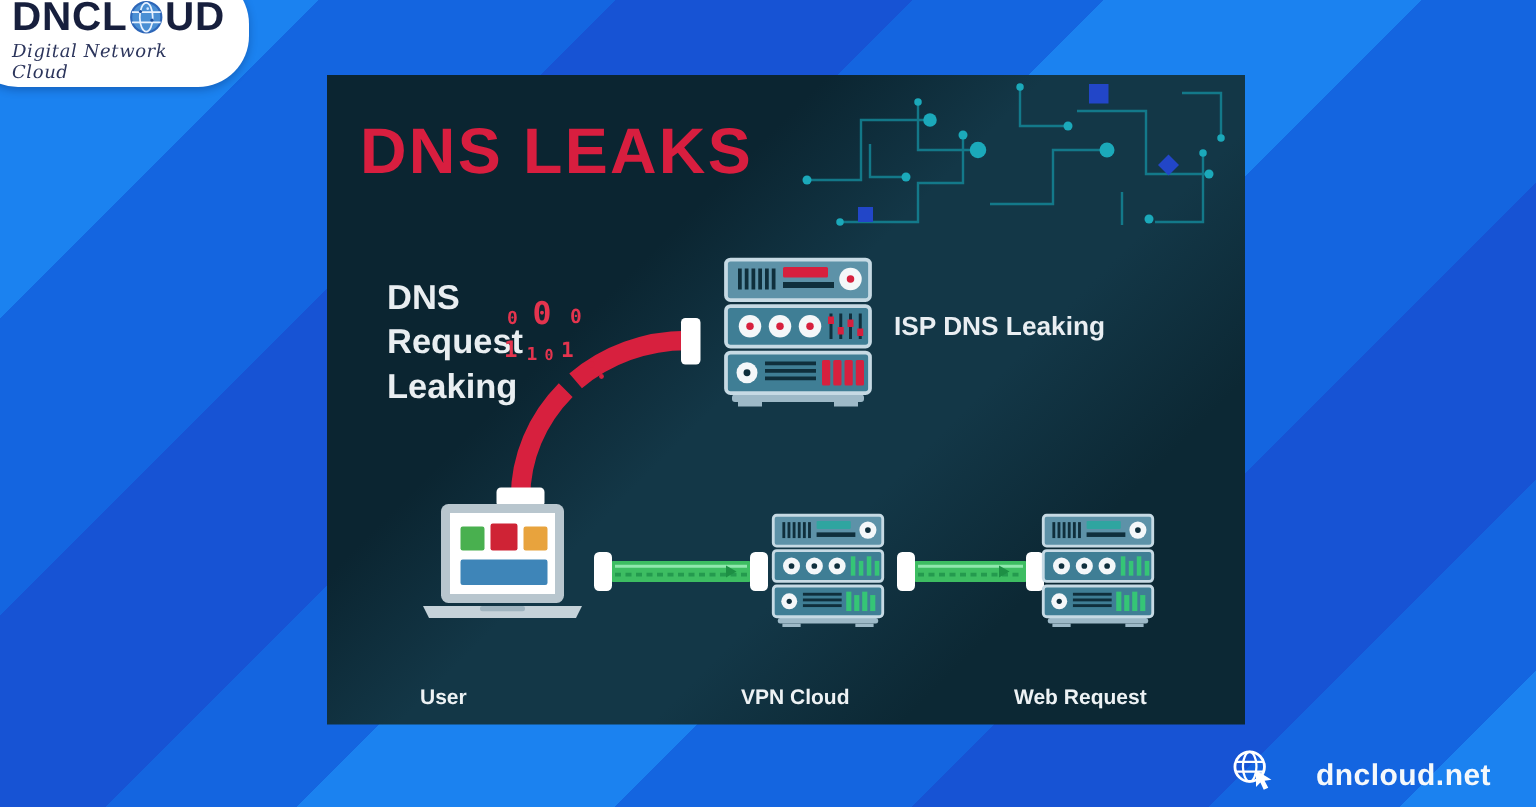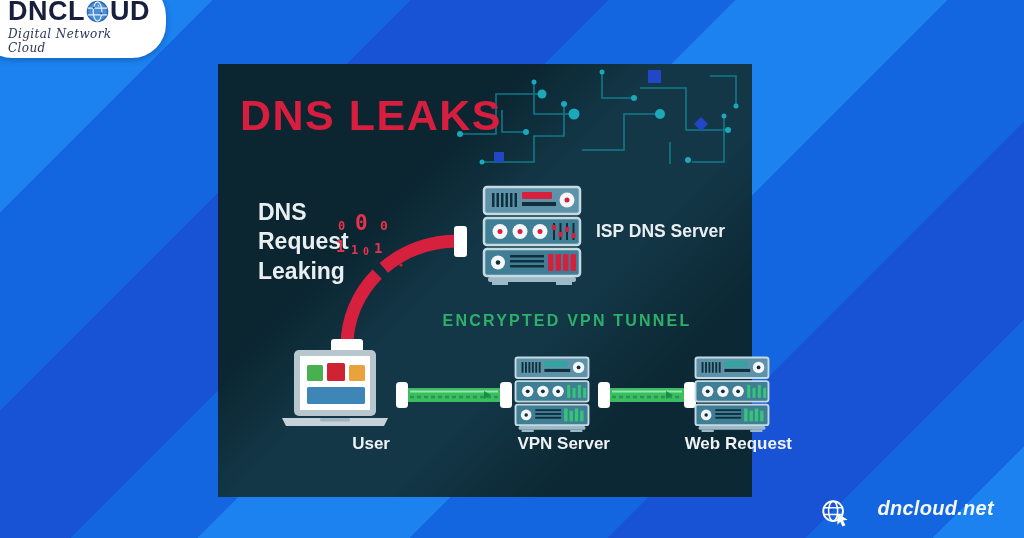--- a/index.html
+++ b/index.html
@@ -20,34 +20,34 @@
     border-radius:34px;box-shadow:0 2px 6px rgba(0,0,40,.25);}
   .logo-inner{position:absolute;left:30px;top:16px;width:142px;
     display:flex;flex-direction:column;align-items:center;}
   .brand{font-size:27px;font-weight:700;color:#171f3d;letter-spacing:.5px;
     display:flex;align-items:center;line-height:1;}
   .brand svg{margin:0 1px;}
   .tagline{font-family:"DejaVu Serif", serif;font-style:italic;font-size:12px;
     color:#2c355c;margin-top:2px;letter-spacing:.4px;}
 
   
-  .card{left:218px;top:64px;width:534px;height:433px;
+  .card{left:218px;top:50px;width:612px;height:433px;
     background:linear-gradient(135deg,#0b2531 0%,#0b2531 32%,#133747 46%,#133747 62%,#0c2834 78%,#0c2834 100%);}
   .card-title{left:22px;top:30px;font-size:43px;font-weight:900;color:#d81e3f;
     letter-spacing:1.5px;line-height:1;}
   .leak-label{left:40px;top:134px;width:135px;font-size:23px;font-weight:700;
     color:#e9eef1;line-height:1.28;}
   .bin{position:absolute;color:#e4344e;font-weight:800;font-family:"DejaVu Sans Mono", monospace;line-height:1;}
   .tunnel-title{left:214px;top:248px;width:270px;text-align:center;font-size:16px;
     font-weight:800;color:#2fb06a;letter-spacing:2.2px;}
-  .node-label{position:absolute;font-size:17px;font-weight:700;color:#edf2f4;text-align:right;}
+  .node-label{position:absolute;font-size:14px;font-weight:700;color:#edf2f4;text-align:left;margin-top:36px;}
   .isp-label{left:378px;top:157px;font-size:17.5px;font-weight:700;color:#e9eef2;}
 
   
-  .watermark{right:30px;top:497px;display:flex;align-items:flex-start;gap:27px;font-style:italic;}
+  .watermark{right:30px;top:497px;display:flex;align-items:flex-end;gap:27px;}
   .watermark .site{font-size:20px;font-weight:700;color:#f4f8fb;letter-spacing:.3px;}
 </style>
 </head>
 <body>
 
 <div class="abs card">
 
   <svg class="abs" style="right:0;top:0;" width="310" height="115" viewBox="0 0 310 115">
     <g stroke="#148a9b" stroke-width="1.6" fill="none" opacity="0.8">
       <path d="M18 70 h36 v-40 h46"></path>
@@ -152,23 +152,22 @@
       <rect x="30" y="80" width="34" height="2.5"></rect>
     </g>
     <g fill="#d7203e">
       <rect x="68" y="69" width="5.5" height="17" rx="1"></rect>
         <rect x="75.5" y="69" width="5.5" height="17" rx="1"></rect>
       <rect x="83" y="69" width="5.5" height="17" rx="1"></rect>
         <rect x="90.5" y="69" width="5.5" height="17" rx="1"></rect>
     </g>
   </svg>
 
-  <div class="abs isp-label">ISP DNS Server</div>
-
-  <div class="abs tunnel-title">ENCRYPTED VPN TUNNEL</div>
+  <div class="abs isp-label">ISP DNS Leaking</div>
+
 
   <svg class="abs" style="left:62px;top:284px;" width="110" height="84" viewBox="0 0 110 84">
     <rect x="14" y="2" width="82" height="66" rx="5" fill="#b8c6ce"></rect>
     <rect x="20" y="8" width="70" height="54" fill="#ffffff"></rect>
     <rect x="27" y="17" width="16" height="16" rx="1.5" fill="#49b04f"></rect>
     <rect x="47" y="15" width="18" height="18" rx="1.5" fill="#cf2335"></rect>
     <rect x="69" y="17" width="16" height="16" rx="1.5" fill="#e8a33d"></rect>
     <rect x="27" y="39" width="58" height="17" rx="1.5" fill="#3e85b8"></rect>
     <path d="M2 70 h106 l-4 8 h-98 z" fill="#c5d2d9"></path>
     <rect x="40" y="70" width="30" height="3.5" rx="1.5" fill="#9fb4bf"></rect>
@@ -278,21 +277,21 @@
     </g>
     <g fill="#35c576">
       <rect x="68" y="69" width="4.5" height="17"></rect>
         <rect x="75" y="72" width="4.5" height="14"></rect>
       <rect x="82" y="69" width="4.5" height="17"></rect>
         <rect x="89" y="72" width="4.5" height="14"></rect>
     </g>
   </svg>
 
   <div class="node-label" style="left:62px;top:370px;width:110px;">User</div>
-  <div class="node-label" style="left:276px;top:370px;width:116px;">VPN Server</div>
+  <div class="node-label" style="left:276px;top:370px;width:116px;">VPN Cloud</div>
   <div class="node-label" style="left:458px;top:370px;width:116px;">Web Request</div>
 </div>
 
 <div class="abs logo-pill">
   <div class="logo-inner">
     <div class="brand">
       <span>DNCL</span>
       <svg width="23" height="23" viewBox="0 0 24 24">
         <circle cx="12" cy="12" r="10.5" fill="#4a8fd4" stroke="#2d66b8" stroke-width="1.5"></circle>
         <ellipse cx="12" cy="12" rx="4.5" ry="10" fill="none" stroke="#e8f2ff" stroke-width="1.2"></ellipse>

